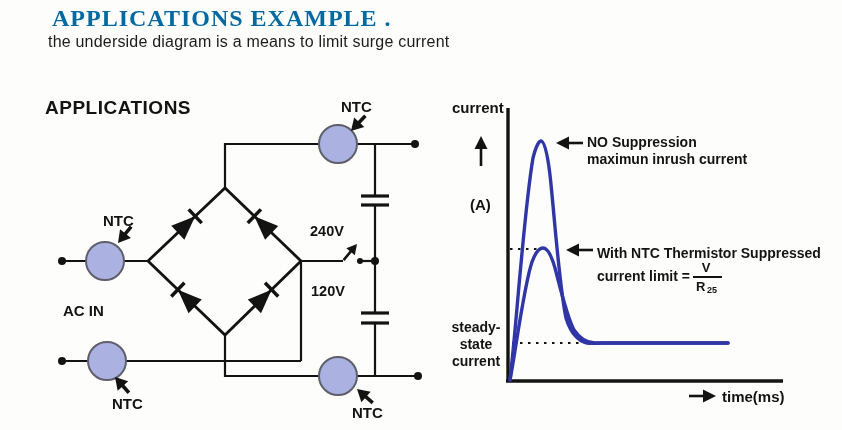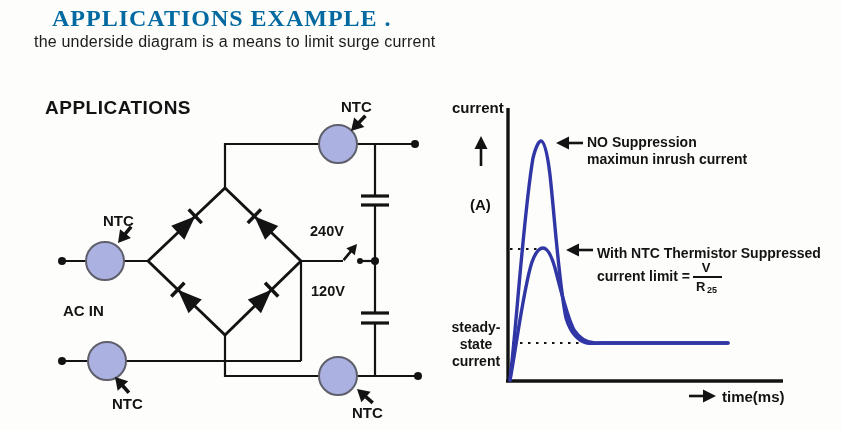--- a/index.html
+++ b/index.html
@@ -8,21 +8,21 @@
     background:var(--bg,#fdfdfb);
     font-family:"Liberation Sans", sans-serif;
     color:var(--ink,#131313);
   }
   .title{
     position:absolute;left:52px;top:5px;
     font-family:"Liberation Serif", serif;
     font-weight:bold;font-size:24px;letter-spacing:1px;color:#0369a1;
   }
   .subtitle{
-    position:absolute;left:34px;top:33px;
+    position:absolute;left:48px;top:33px;
     font-size:16px;color:#1c1c1c;letter-spacing:0.2px;
   }
   svg{position:absolute;left:0;top:0;}
   text{fill:var(--ink,#131313);font-family:"Liberation Sans",sans-serif;font-weight:bold;}
   .wire{stroke:var(--ink,#131313);stroke-width:2.2;fill:none;}
   .wire-thick{stroke:var(--ink,#131313);stroke-width:2.8;fill:none;}
   .plate{stroke:var(--ink,#131313);stroke-width:3.2;fill:none;}
   .axis{stroke:var(--ink,#131313);stroke-width:3.4;fill:none;}
   .curve{stroke:var(--blue,#3036a6);stroke-width:3.4;fill:none;stroke-linecap:round;stroke-linejoin:round;}
   .dots{stroke:var(--ink,#131313);stroke-width:2.2;fill:none;stroke-dasharray:2.5 5.5;}

